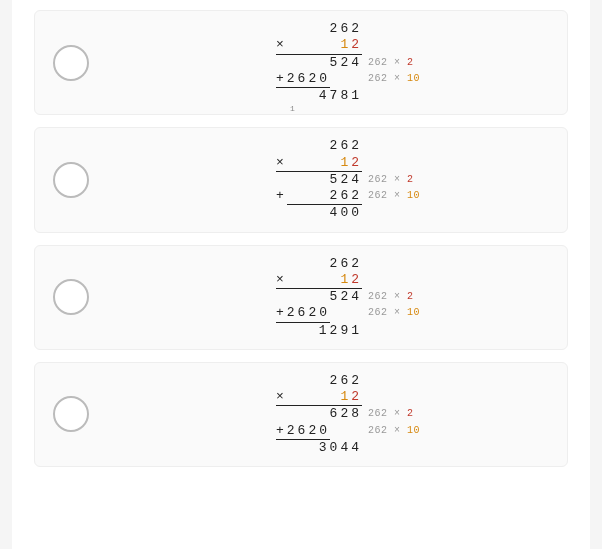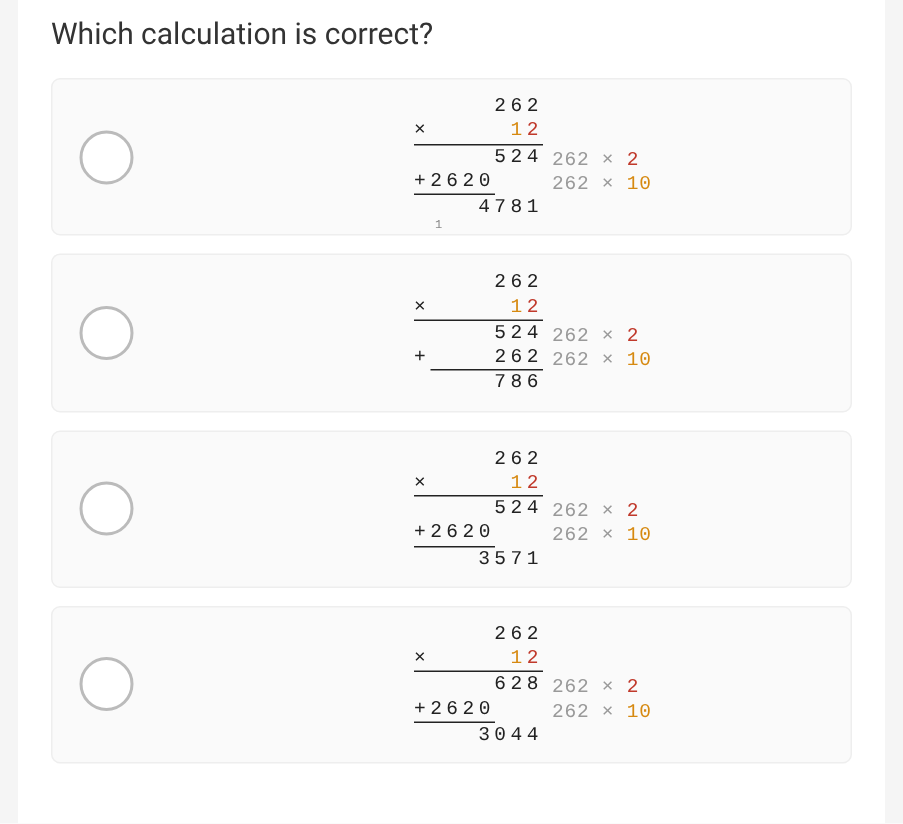--- a/index.html
+++ b/index.html
@@ -56,41 +56,40 @@
   }
   .row { white-space: pre; position: relative; }
   .num2red { color: #c0392b; } 
   .num1orange { color: #d68910; }
   .multline { border-bottom: 1.5px solid #222; display:inline-block;}
   .eqline { border-bottom: 1.5px solid #222; display:inline-block;text-align:center;}
   .annot {
     position: absolute;
     left: 100%;
     margin-left: 6px;
-    font-size: 13px;
+    font-size: 10px;
     color: #999;
     letter-spacing: 0.5px;
     white-space: nowrap;
     top: 2px;
   }
   .annot .op2 { color: #c0392b; }
   .annot .op10 { color: #d68910; }
   .tiny-carry {
     position: absolute;
     font-size: 8px;
     color: #888;
     letter-spacing: 1px;
   }
   .spc { color: transparent; margin-left: 32px; }
 </style>
 </head>
 <body>
 
 <div class="page">
-  <h2 class="question-title">Which calculation is correct?</h2>
 
   <div class="option-card">
     <div class="radio"></div>
     <div class="calc-wrap">
       <div class="calc">
         <div class="row"><span class="spc">00</span><span>262</span></div>
         <div class="row"><span class="multline"><span>×</span><span class="spc">00</span><span class="num1orange">1</span><span class="num2red">2</span></span></div>
         <div class="row"><span class="spc">00</span><span>524</span><span class="annot"><span>262</span> × <span class="op2">2</span></span></div>
         <div class="row"><span class="eqline"><span>+</span><span>2620</span></span><span class="annot"><span>262</span> × <span class="op10">10</span></span></div>
         <div class="row"><span class="spc">0</span><span>4781</span></div>
@@ -100,34 +99,34 @@
   </div>
 
   <div class="option-card">
     <div class="radio"></div>
     <div class="calc-wrap">
       <div class="calc">
         <div class="row"><span class="spc">00</span><span>262</span></div>
         <div class="row"><span class="multline"><span>×</span><span class="spc">00</span><span class="num1orange">1</span><span class="num2red">2</span></span></div>
         <div class="row"><span class="spc">00</span><span>524</span><span class="annot"><span>262</span> × <span class="op2">2</span></span></div>
         <div class="row"><span>+</span><span class="eqline"><span class="spc">0</span><span>262</span></span><span class="annot"><span>262</span> × <span class="op10">10</span></span></div>
-        <div class="row"><span class="spc">00</span><span>786</span></div>
+        <div class="row"><span class="spc">00</span><span>400</span></div>
       </div>
     </div>
   </div>
 
   <div class="option-card">
     <div class="radio"></div>
     <div class="calc-wrap">
       <div class="calc">
         <div class="row"><span class="spc">00</span><span>262</span></div>
         <div class="row"><span class="multline"><span>×</span><span class="spc">00</span><span class="num1orange">1</span><span class="num2red">2</span></span></div>
         <div class="row"><span class="spc">00</span><span>524</span><span class="annot"><span>262</span> × <span class="op2">2</span></span></div>
         <div class="row"><span class="eqline"><span>+</span><span>2620</span></span><span class="annot"><span>262</span> × <span class="op10">10</span></span></div>
-        <div class="row"><span class="spc">0</span><span>3571</span></div>
+        <div class="row"><span class="spc">0</span><span>1291</span></div>
       </div>
     </div>
   </div>
 
   <div class="option-card" style="margin-bottom:0;">
     <div class="radio"></div>
     <div class="calc-wrap">
       <div class="calc">
         <div class="row"><span class="spc">00</span><span>262</span></div>
         <div class="row"><span class="multline"><span>×</span><span class="spc">00</span><span class="num1orange">1</span><span class="num2red">2</span></span></div>

